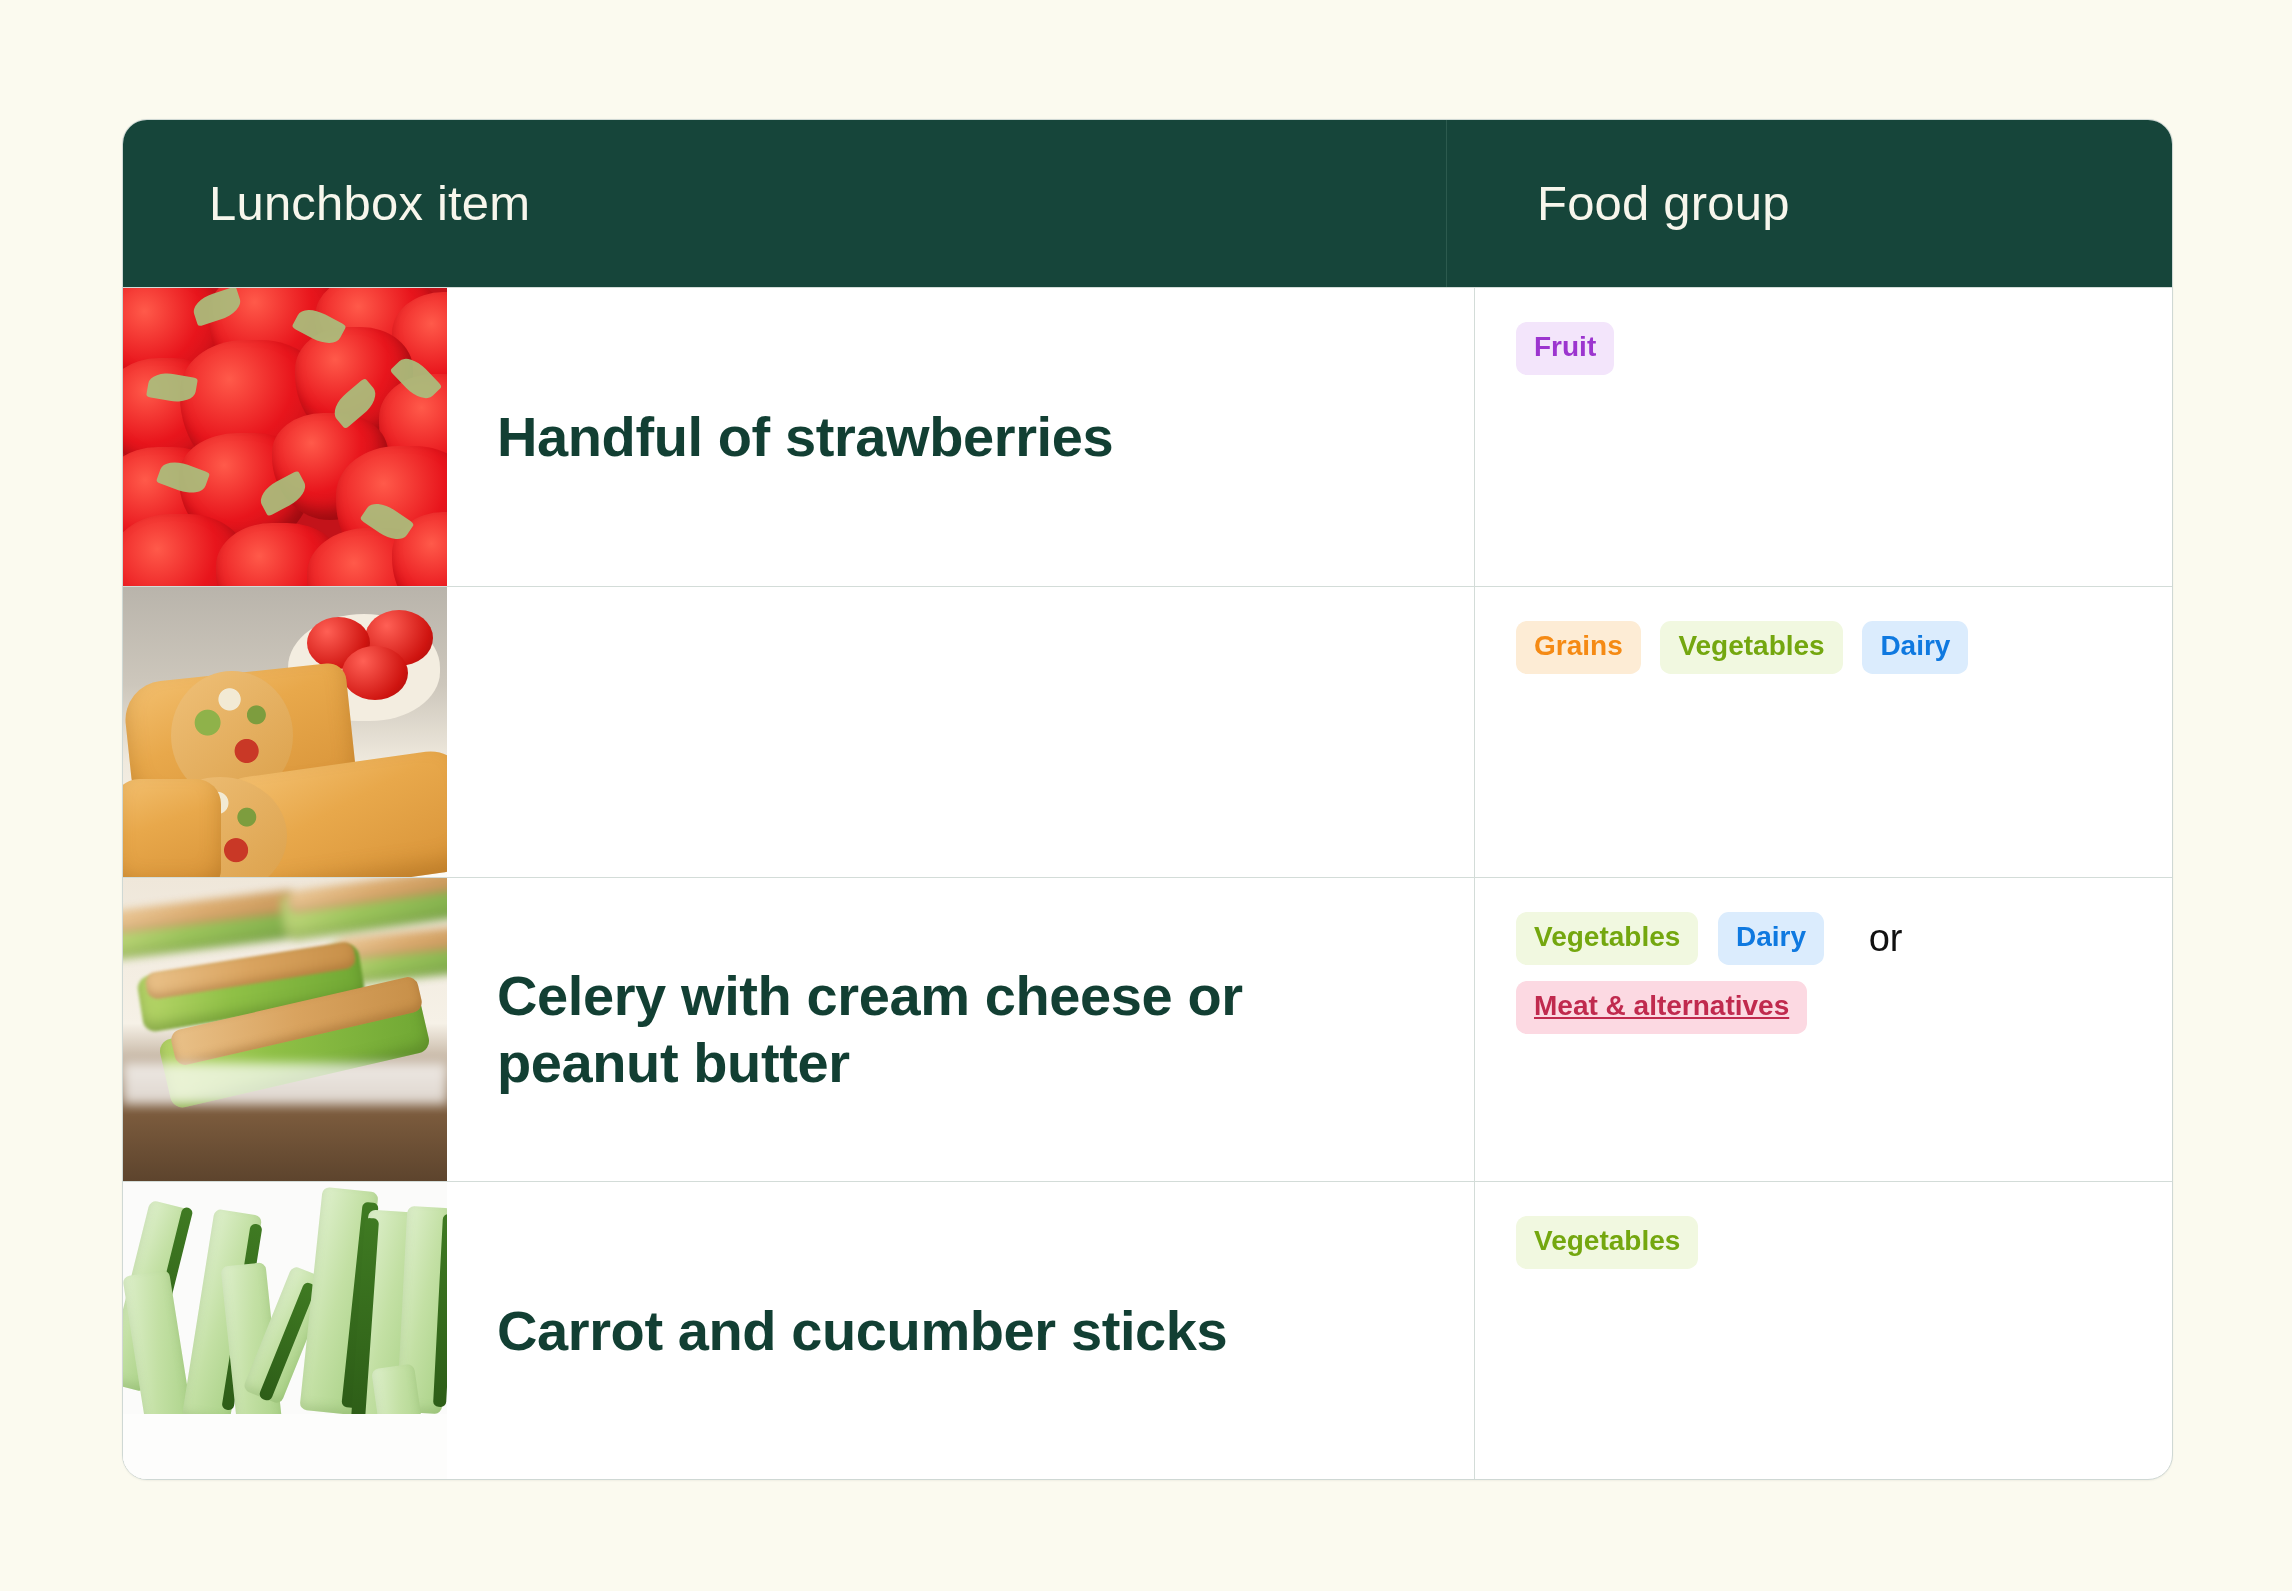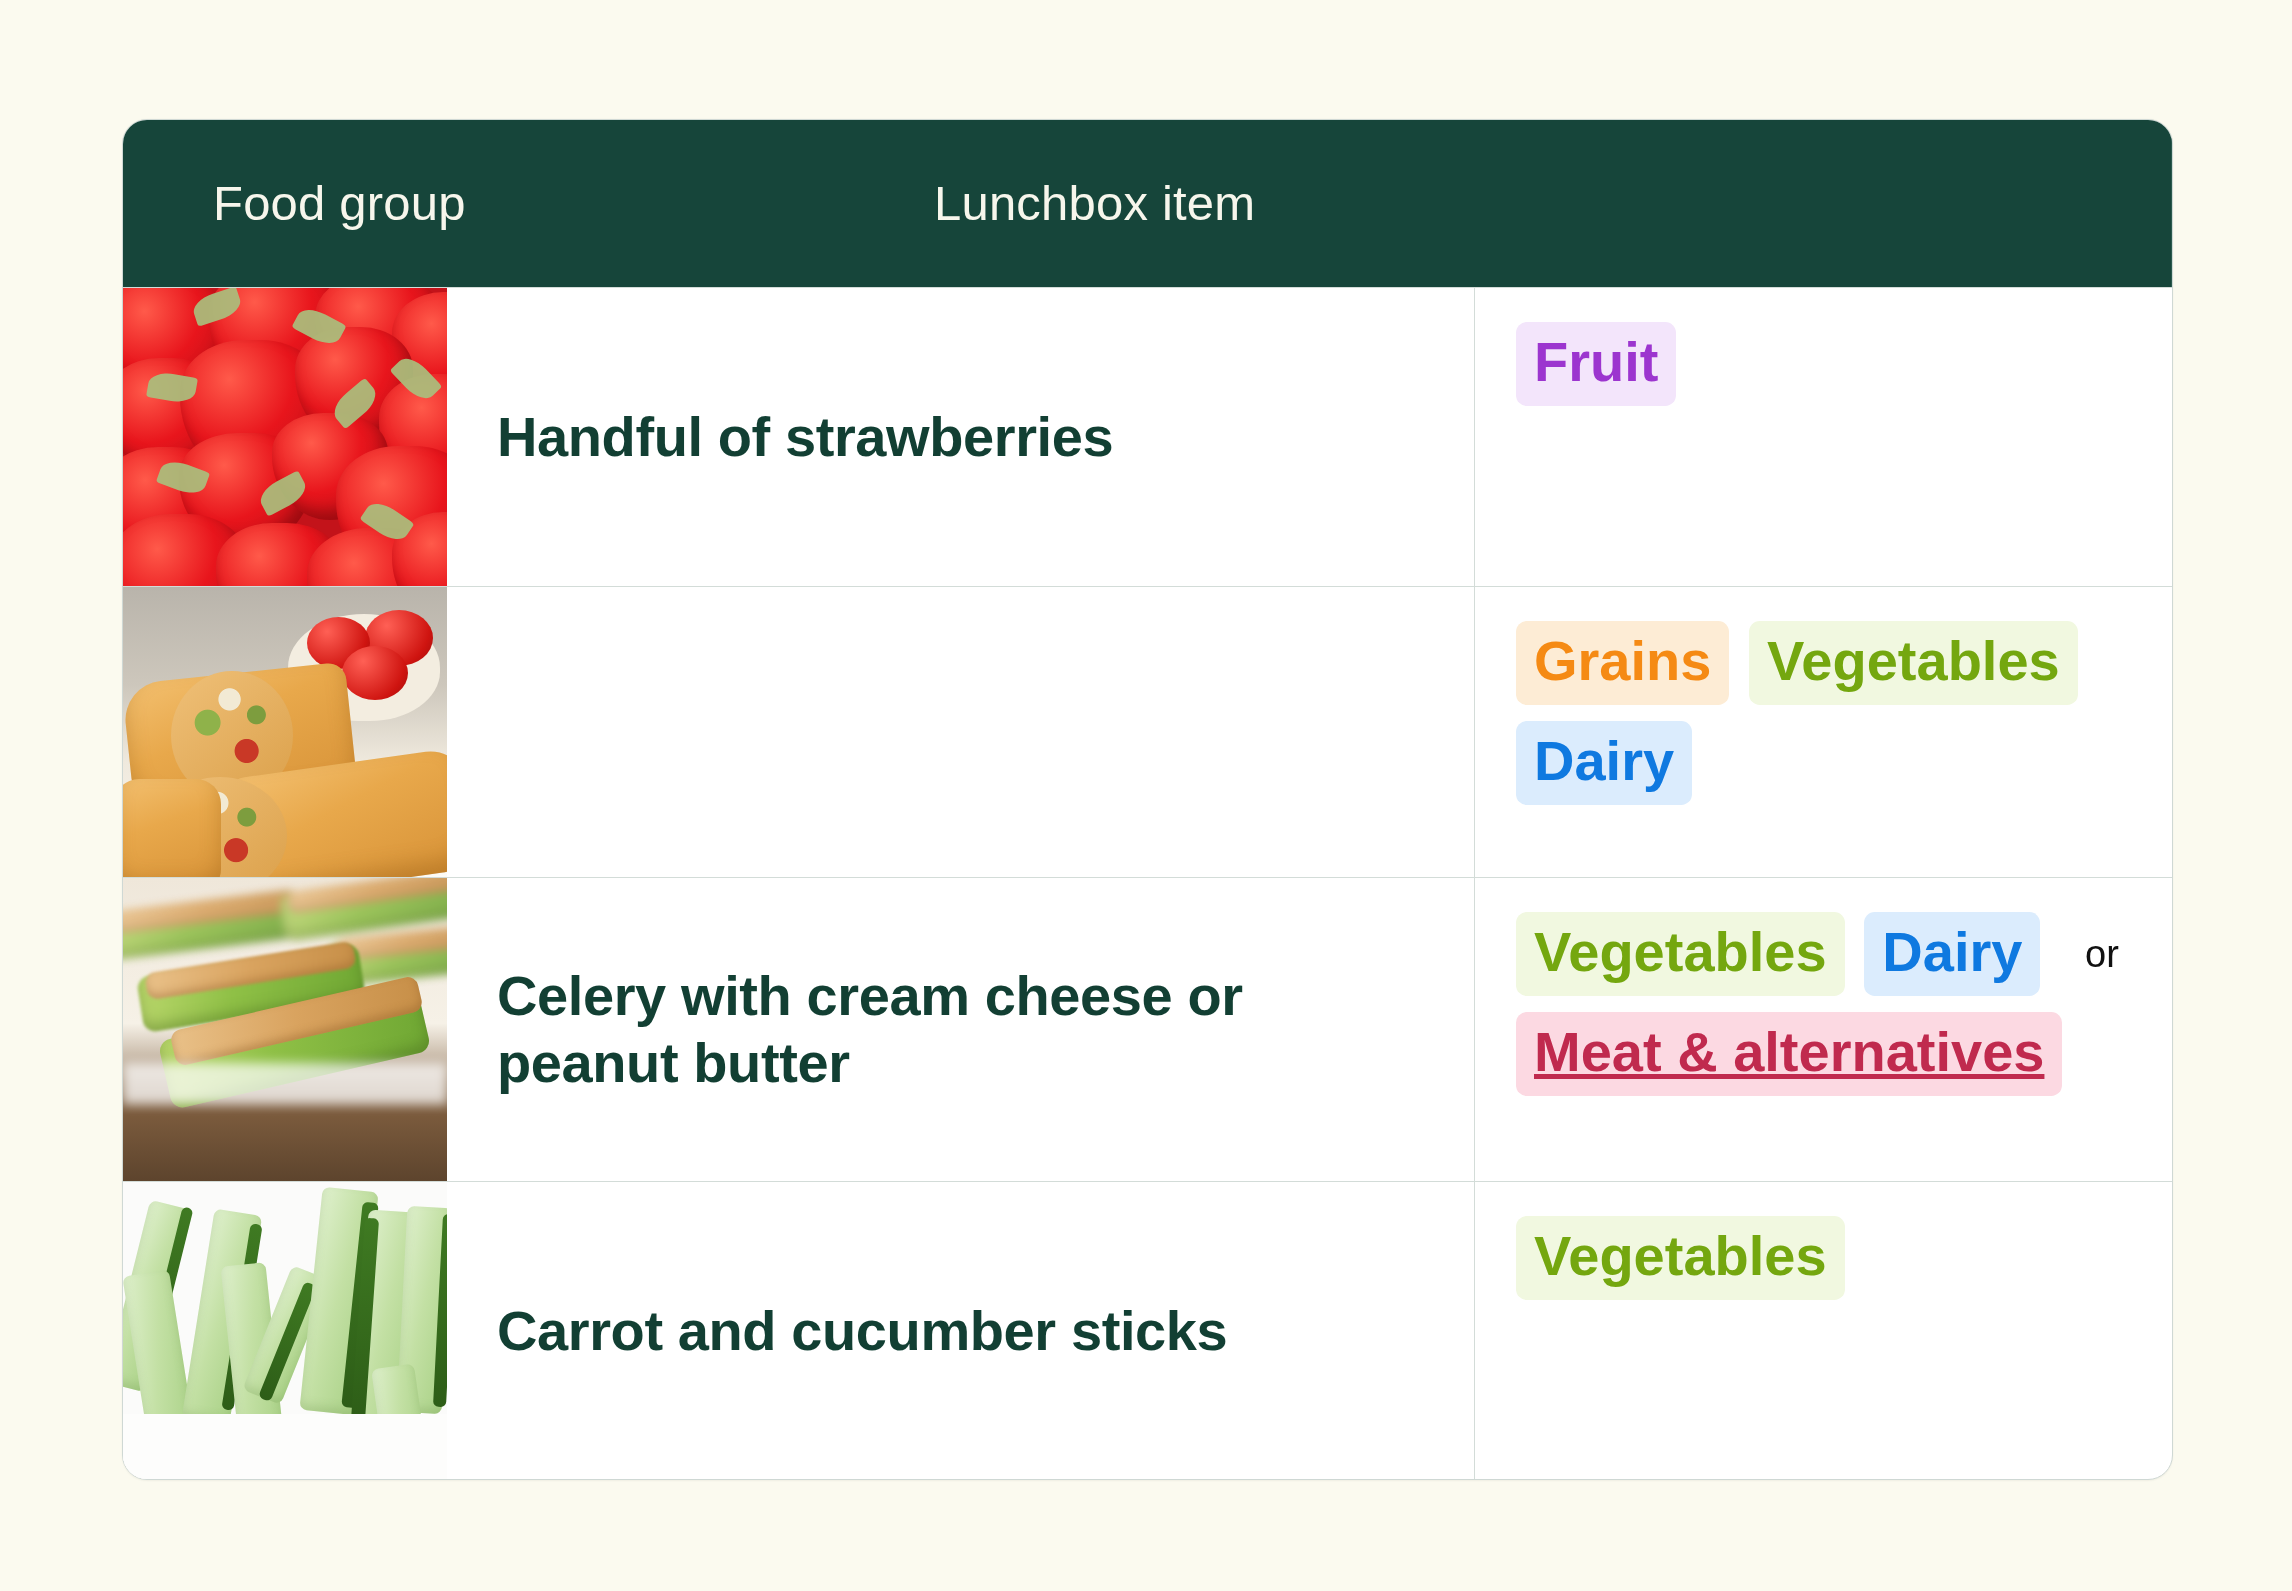--- a/index.html
+++ b/index.html
@@ -114,21 +114,21 @@
     display: flex;
     flex-wrap: wrap;
     align-items: center;
     gap: 16px 19.7px;
     max-width: 681px;
   }
   .badge {
     display: inline-block;
     border-radius: 10.7px;
     padding: 9px 18px 12.5px 18px;
-    font-size: 56px;
+    font-size: 28px;
     font-weight: bold;
     line-height: 1.12;
     white-space: nowrap;
   }
   .plain-word {
     font-size: 38px;
     font-weight: 400;
     color: #111111;
     line-height: 1.12;
     margin-left: 25px;
@@ -211,25 +211,25 @@
     background: linear-gradient(#3f7a22, #2d5d17);
   }
 </style>
 </head>
 <body>
 
 <div class="page">
   <div class="table-card">
 
     <div class="thead">
+      <div class="th th-item">
+        <span class="th-label">Lunchbox item</span>
+      </div>
       <div class="th th-group">
         <span class="th-label">Food group</span>
-      </div>
-      <div class="th th-item">
-        <span class="th-label">Lunchbox item</span>
       </div>
     </div>
 
     <div class="trow r1">
       <div class="cell-item">
         <div class="thumb">
           <div class="art art-straw">
             <div class="berry" style="left:-23px;top:-9px;width:131px;height:115px;"></div>
             <div class="berry" style="left:86px;top:-19.7px;width:134px;height:122px;"></div>
             <div class="berry" style="left:192px;top:-14.3px;width:127px;height:116px;"></div>

